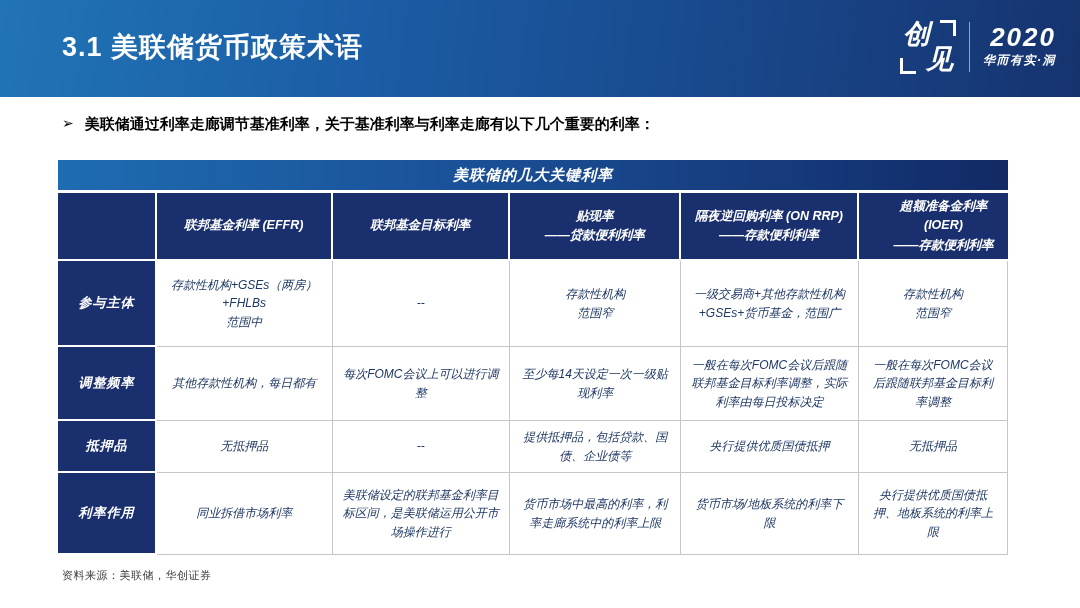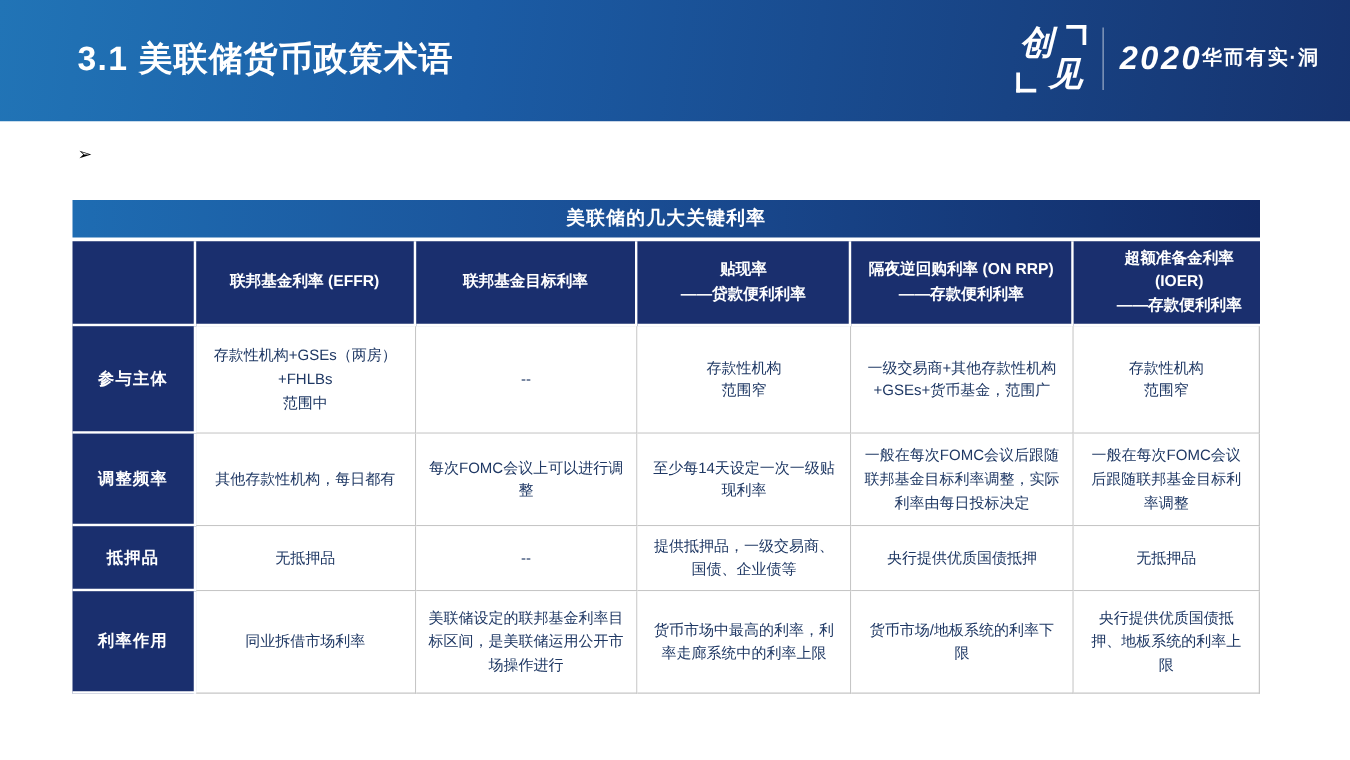--- a/index.html
+++ b/index.html
@@ -30,35 +30,35 @@
   }
   .logo-mark::after {
     content: ""; position: absolute; bottom: 0; left: 0;
     width: 13px; height: 13px;
     border-bottom: 3px solid #fff; border-left: 3px solid #fff;
   }
   .mk-top { position: absolute; top: 1px; left: 3px; font-size: 27px; font-weight: 800; font-style: italic; line-height: 1; }
   .mk-bottom { position: absolute; bottom: 1px; right: 3px; font-size: 27px; font-weight: 800; font-style: italic; line-height: 1; }
   .logo-divider { width: 1px; height: 50px; background: rgba(255,255,255,0.55); }
   .logo-text { display: flex; align-items: center; }
-  .logo-col { display: flex; flex-direction: row; align-items: center; }
+  .logo-col { display: flex; flex-direction: column; align-items: flex-end; }
   .logo-year { font-size: 26px; font-weight: 800; font-style: italic; letter-spacing: 2px; line-height: 1.05; }
-  .logo-tagline { font-size: 16px; font-weight: 700; letter-spacing: 1.5px; white-space: nowrap; }
+  .logo-tagline { font-size: 12px; font-weight: 700; font-style: italic; letter-spacing: 1.5px; white-space: nowrap; }
   .logo-suffix { font-size: 27px; font-weight: 800; font-style: italic; margin-left: 3px; white-space: nowrap; }
 
   
   .bullet-row {
     margin: 16px 62px 0 62px;
     display: flex; align-items: flex-start; gap: 11px;
     color: #000000; font-size: 15px; font-weight: 700; line-height: 1.4;
   }
   .bullet-marker { font-size: 14px; font-weight: 400; padding-top: 1px; }
 
   
-  .table-wrap { margin: 26px 72px 0 58px; }
+  .table-wrap { margin: 26px 72px 0 58px; font-style: italic; }
   .table-title {
     height: 30px;
     background: linear-gradient(90deg, #1e6cb2 0%, #1a4f96 45%, #122a66 100%);
     color: #ffffff; font-size: 15px; font-weight: 700; letter-spacing: 1px;
     display: flex; align-items: center; justify-content: center;
     margin-bottom: 3px;
   }
   table {
     width: 100%; table-layout: fixed;
     border-collapse: separate; border-spacing: 0;
@@ -109,20 +109,21 @@
         <div class="logo-col">
           <span class="logo-year">2020</span>
           <span class="logo-tagline">华而有实·洞</span>
         </div>
       </div>
     </div>
   </header>
 
   <div class="bullet-row">
     <span class="bullet-marker">➢</span>
+    <span class="bullet-text">美联储通过利率走廊调节基准利率，关于基准利率与利率走廊有以下几个重要的利率：</span>
   </div>
 
   <div class="table-wrap">
     <div class="table-title">美联储的几大关键利率</div>
     <table>
       <colgroup>
         <col style="width:10.4%">
           <col style="width:18.5%">
           <col style="width:18.7%">
         <col style="width:18.0%">
@@ -160,30 +161,31 @@
           <td class="data">其他存款性机构，每日都有</td>
           <td class="data">每次FOMC会议上可以进行调整</td>
           <td class="data">至少每14天设定一次一级贴现利率</td>
           <td class="data">一般在每次FOMC会议后跟随联邦基金目标利率调整，实际利率由每日投标决定</td>
           <td class="data">一般在每次FOMC会议后跟随联邦基金目标利率调整</td>
         </tr>
         <tr class="h-r2">
           <th class="navy">抵押品</th>
           <td class="data">无抵押品</td>
           <td class="data">--</td>
-          <td class="data">提供抵押品，一级交易商、国债、企业债等</td>
+          <td class="data">提供抵押品，包括贷款、国债、企业债等</td>
           <td class="data">央行提供优质国债抵押</td>
           <td class="data">无抵押品</td>
         </tr>
         <tr class="h-r4">
           <th class="navy">利率作用</th>
           <td class="data">同业拆借市场利率</td>
           <td class="data">美联储设定的联邦基金利率目标区间，是美联储运用公开市场操作进行</td>
           <td class="data">货币市场中最高的利率，利率走廊系统中的利率上限</td>
           <td class="data">货币市场/地板系统的利率下限</td>
           <td class="data">央行提供优质国债抵押、地板系统的利率上限</td>
         </tr>
       </tbody>
     </table>
   </div>
 
+  <div class="source">资料来源：美联储，华创证券</div>
 
 </div>
 
 </body></html>

